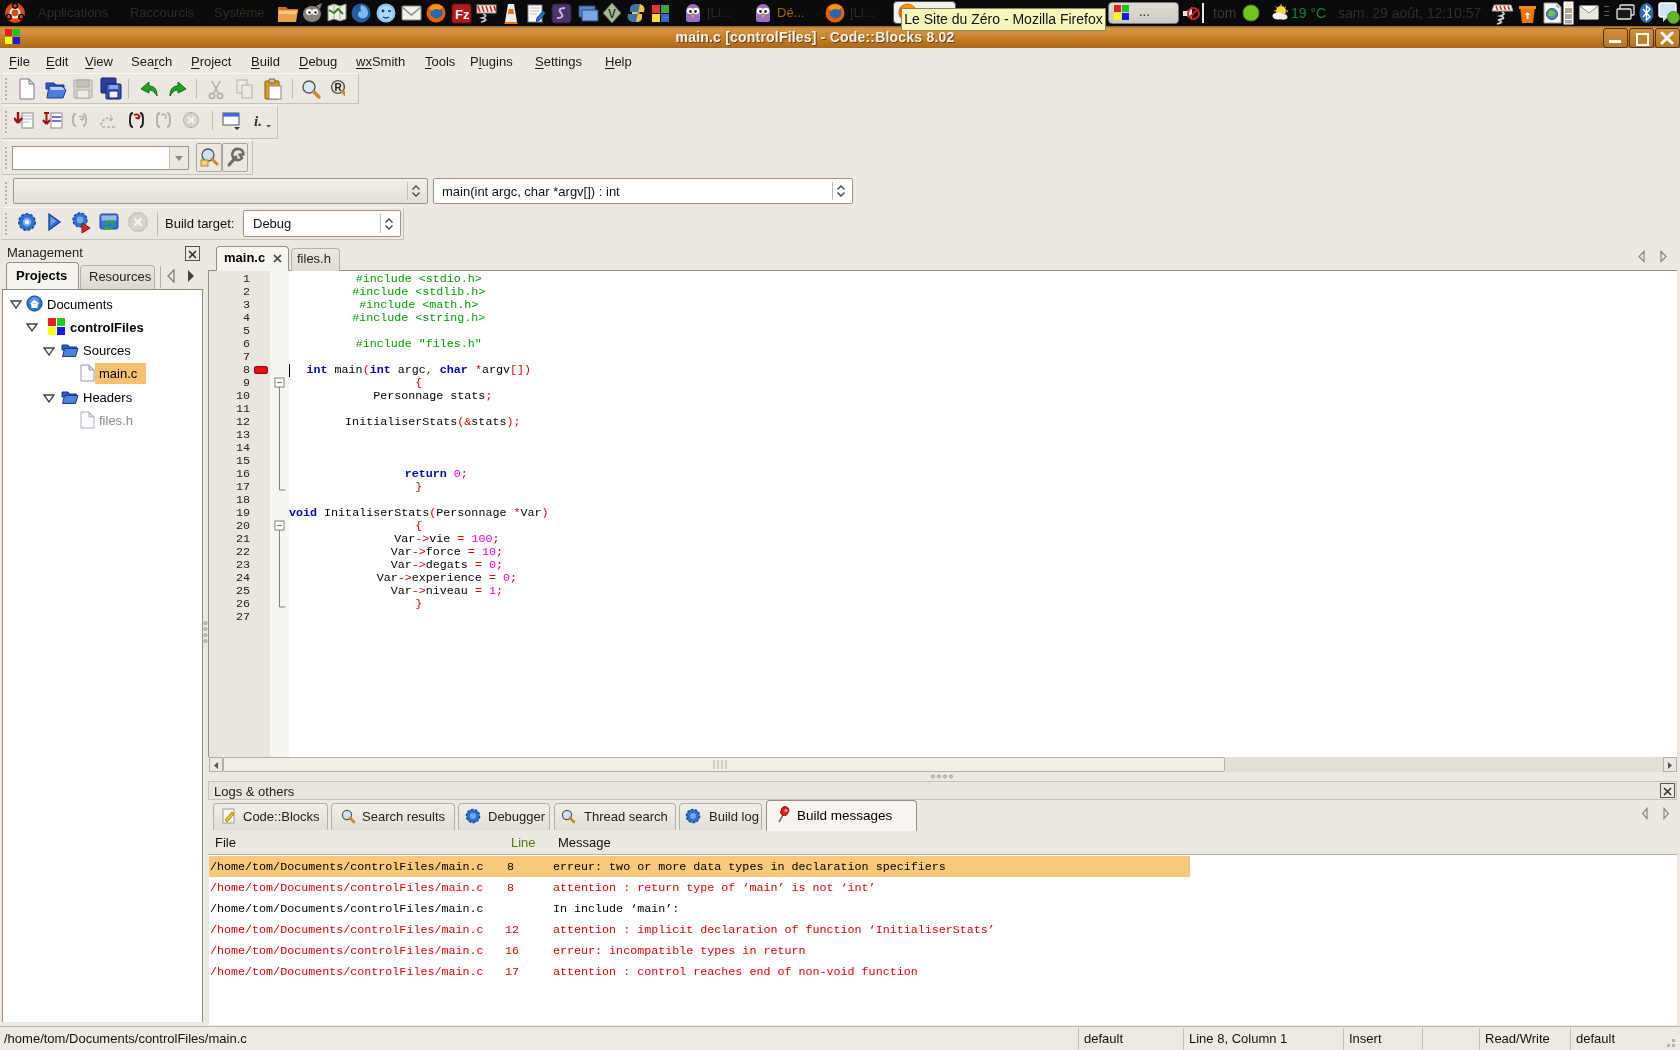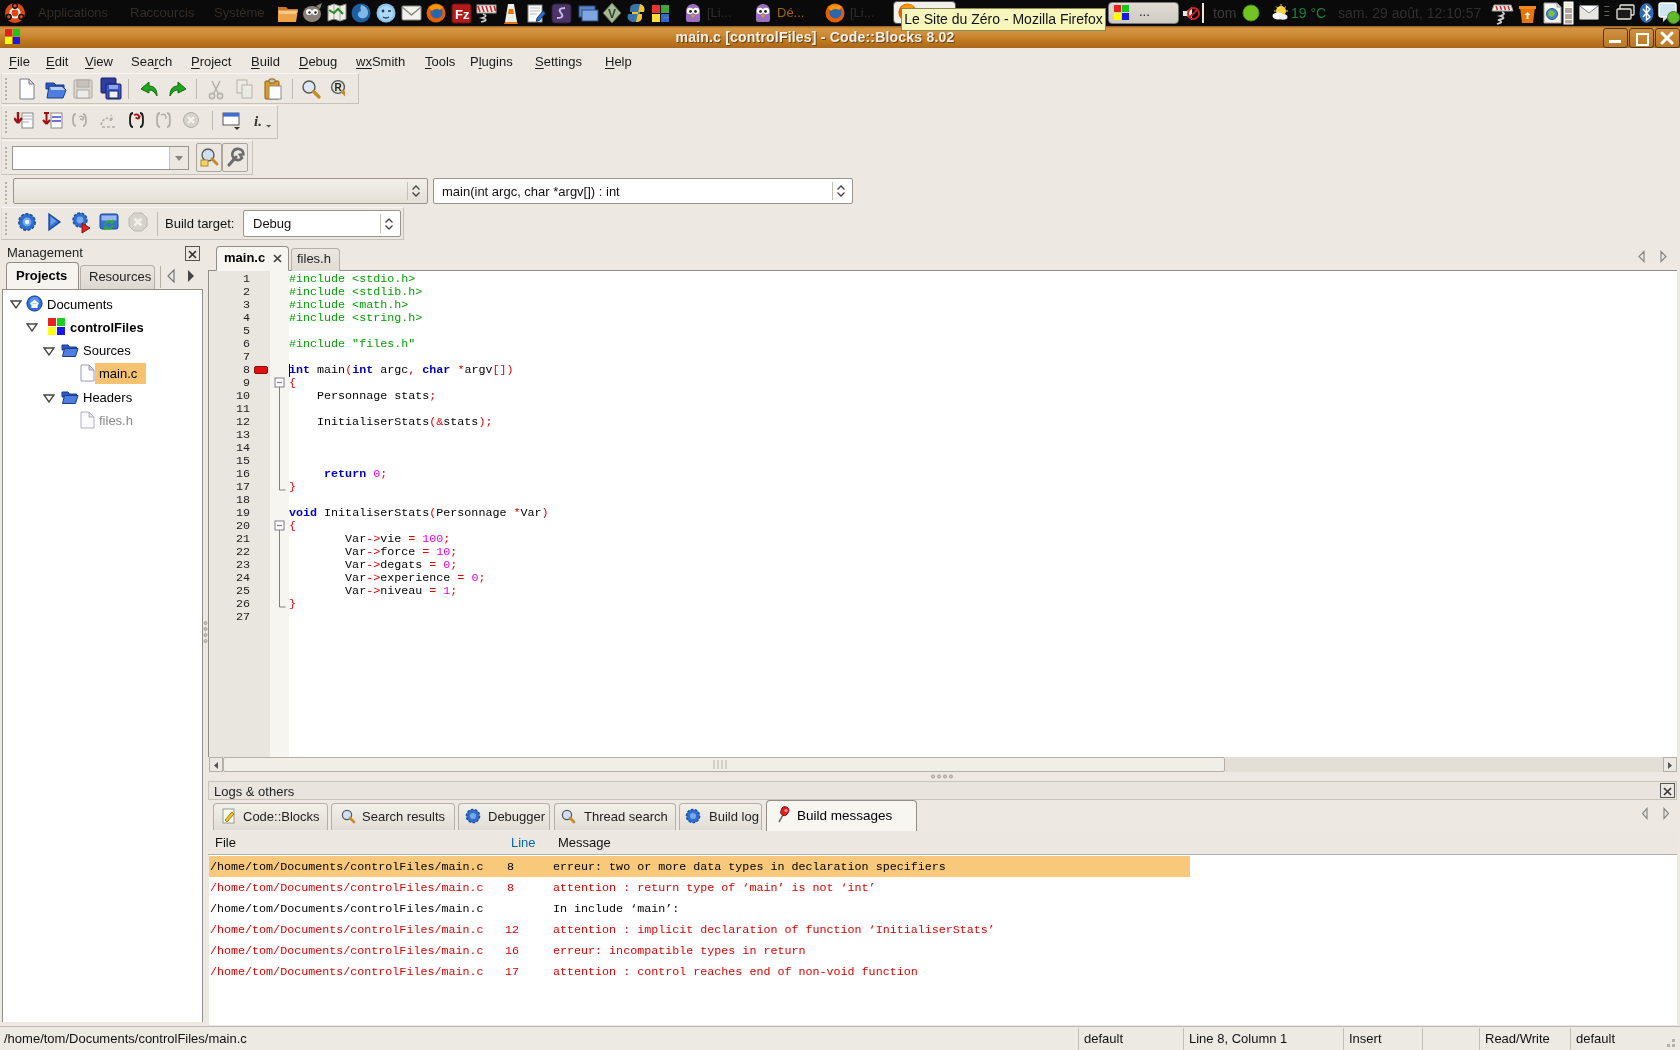--- a/index.html
+++ b/index.html
@@ -14,21 +14,21 @@
   .wbtn{top:2px;width:23px;height:18px;border:1px solid #503411;border-radius:3px;
     background:linear-gradient(#d19040,#b87722);}
   #menubar{left:0;top:48px;width:1680px;height:26px;background:#ede9e2;}
   .mitem{top:6px;font-size:13px;color:#1a1a1a;white-space:nowrap;}
   .mitem u{text-decoration:underline;text-underline-offset:2px;}
   .tbbox{background:#ece8e1;border:1px solid #c7c2b8;border-top-color:#f8f6f2;
          border-left-color:#e0dcd4;box-sizing:border-box;}
   .grip{width:0px;border-left:2px dotted #b5b0a6;height:22px;left:5px;}
   .tsep{width:1px;background:#c0bbb1;}
   .titem{font-size:13px;color:#000;white-space:nowrap;}
-  .mono{font-family:"Liberation Mono",monospace;font-size:11.7px;}
+  .mono{font-family:"Liberation Mono",monospace;font-size:11.7px;text-align:center;}
   #code .g{color:#00a000} #code .k{color:#0000c8;font-weight:bold}
   #code .r{color:#e00000} #code .m{color:#e800e8}
   .ltab{top:803px;height:27px;background:linear-gradient(#f2efe9,#e2ded6);
         border:1px solid #b5b0a6;border-bottom:none;border-radius:4px 4px 0 0;box-sizing:border-box}
   .ltxt{top:809px;font-size:13px;color:#222;white-space:nowrap}
   .lrow{position:absolute;font-family:"Liberation Mono",monospace;font-size:11.7px;white-space:pre}
   #statusbar{left:0;top:1026px;width:1680px;height:24px;background:#eceae3;
              border-top:1px solid #bcb8af;font-size:13px;color:#111;}
   .scell{top:1px;height:23px;line-height:22px;border-left:1px solid #c4c0b6;
          padding-left:5px;box-sizing:border-box;}
@@ -713,21 +713,21 @@
   </svg>
   <span class="abs" style="left:797px;top:808px;font-size:13.5px;font-weight:normal;color:#000;white-space:nowrap">Build messages</span>
   <svg class="abs" style="left:1641px;top:807px" width="32" height="13" viewBox="0 0 32 13">
     <path d="M6 1.5 L1.5 6.5 L6 11.5 Z" fill="none" stroke="#888" stroke-width="1.2"></path>
     <path d="M23 1.5 L27.5 6.5 L23 11.5 Z" fill="none" stroke="#888" stroke-width="1.2"></path>
   </svg>
 
   <div class="abs" style="left:208px;top:831px;width:1469px;height:24px;background:#ece8e1;
        border-bottom:1px solid #b5b0a6;box-sizing:border-box"></div>
   <span class="abs" style="left:215px;top:835px;font-size:13px;color:#111">File</span>
-  <span class="abs" style="left:511px;top:835px;font-size:13px;color:#0369a1">Line</span>
+  <span class="abs" style="left:511px;top:835px;font-size:13px;color:#4d7c0f">Line</span>
   <span class="abs" style="left:558px;top:835px;font-size:13px;color:#111">Message</span>
 
   <div class="abs" style="left:209px;top:855px;width:1468px;height:170px;background:#fff"></div>
   <div class="abs" style="left:209px;top:856px;width:981px;height:21px;background:#f8c87b"></div>
   <span class="lrow" style="left:210px;top:860px">/home/tom/Documents/controlFiles/main.c</span>
   <span class="lrow" style="left:507px;top:860px">8</span>
   <span class="lrow" style="left:553px;top:860px">erreur: two or more data types in declaration specifiers</span>
   <span class="lrow" style="left:210px;top:881px;color:#e00000">/home/tom/Documents/controlFiles/main.c</span>
   <span class="lrow" style="left:507px;top:881px;color:#e00000">8</span>
   <span class="lrow" style="left:553px;top:881px;color:#e00000">attention : return type of ‘main’ is not ‘int’</span>

